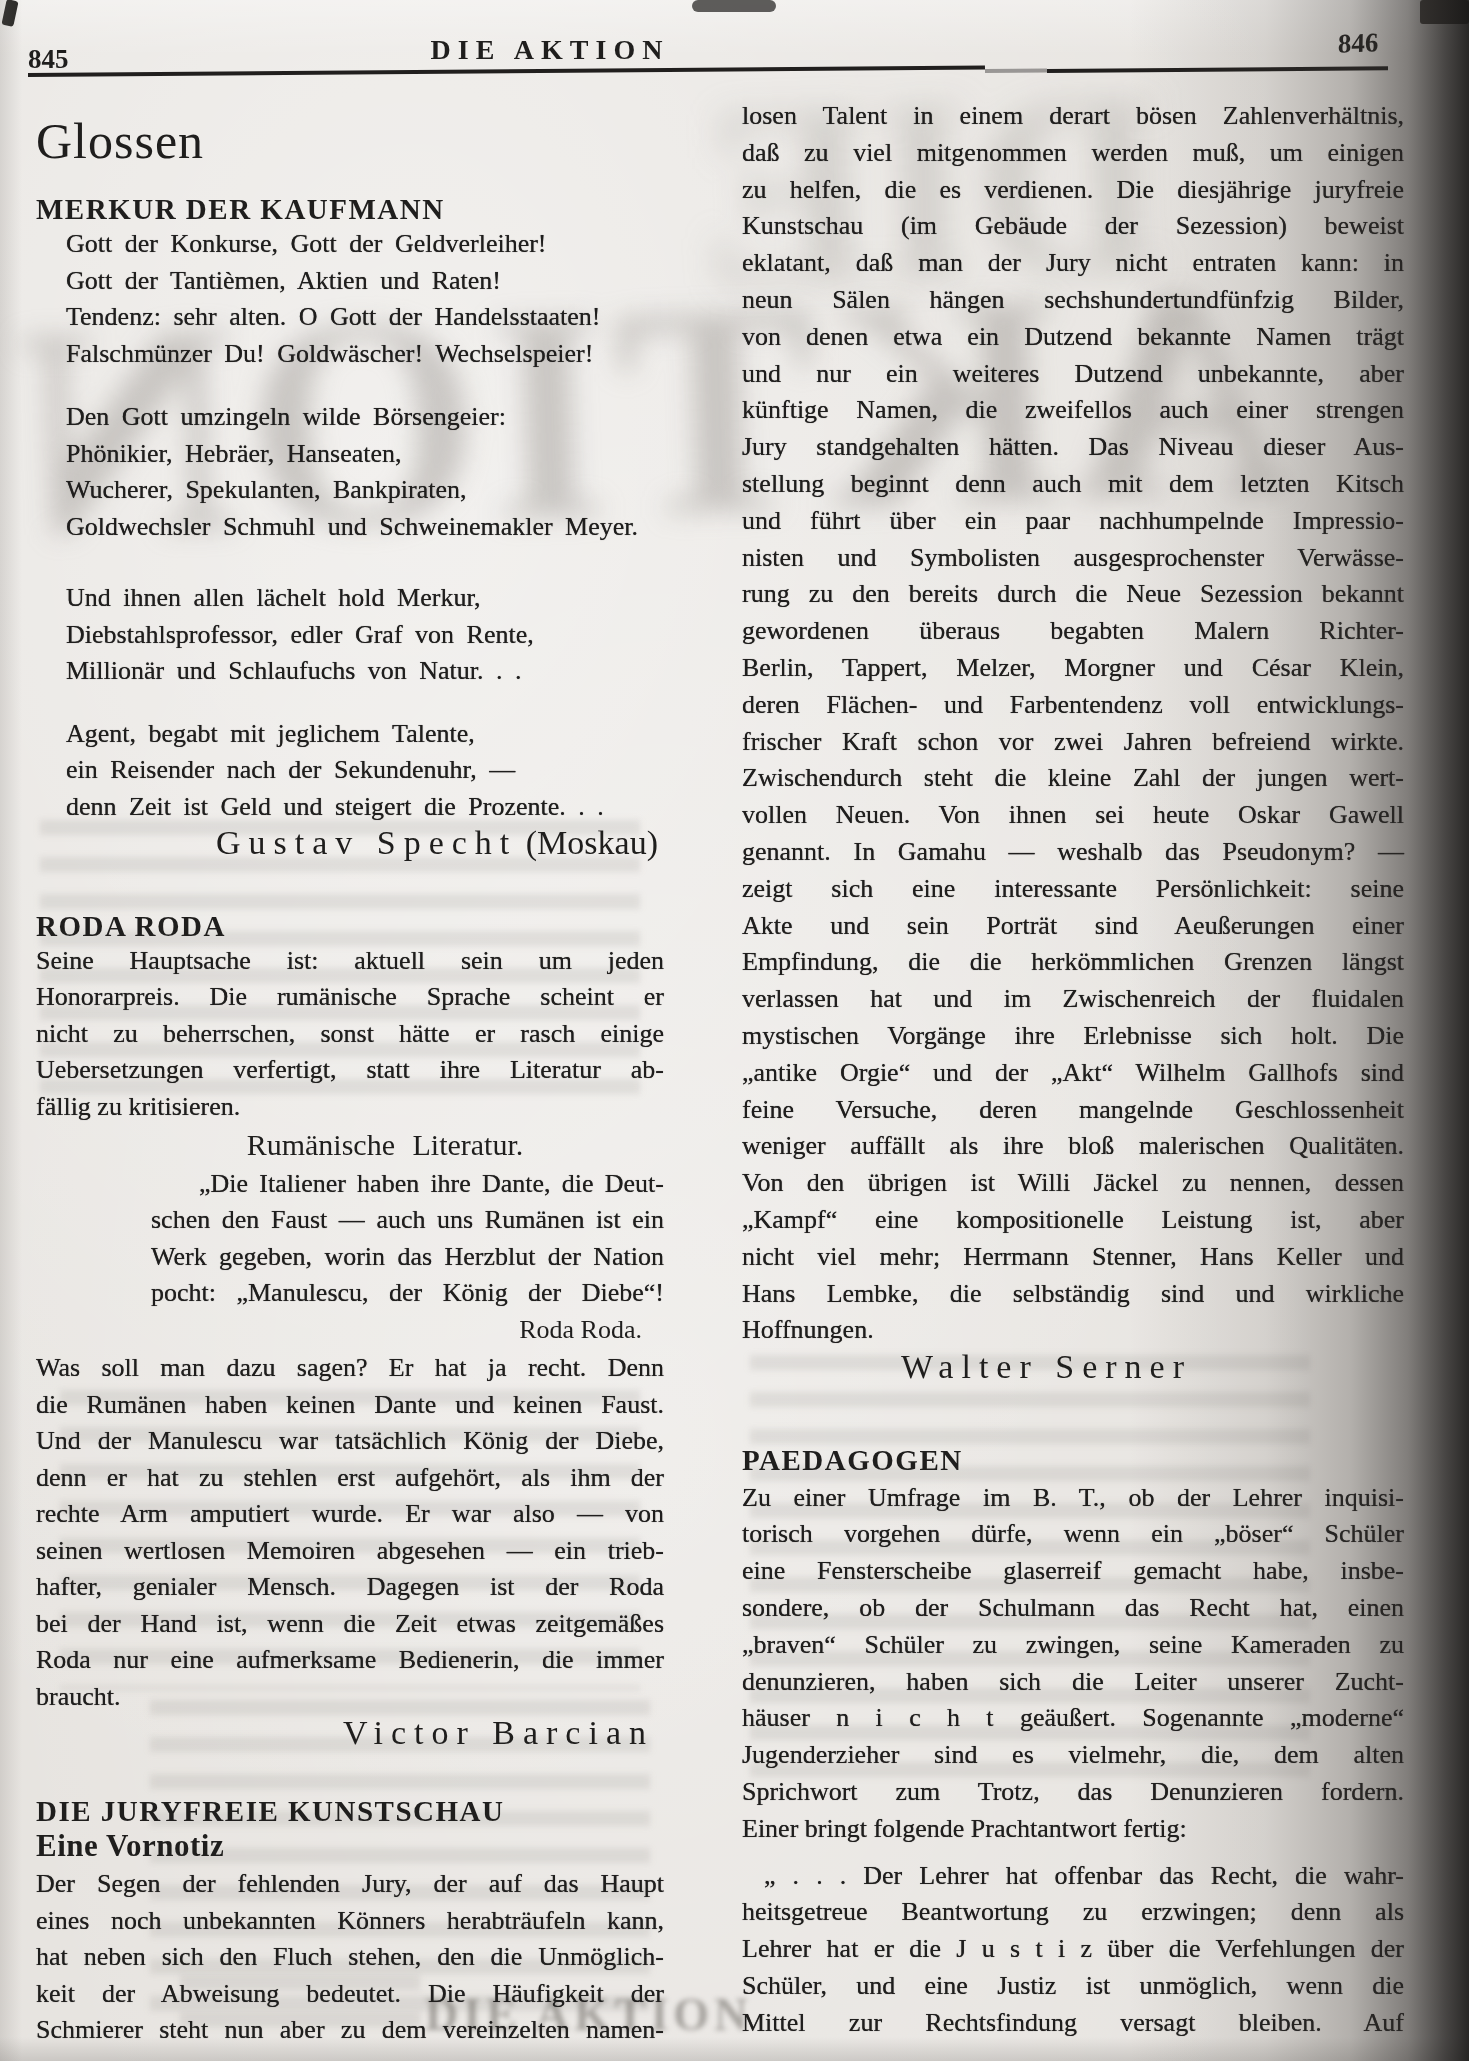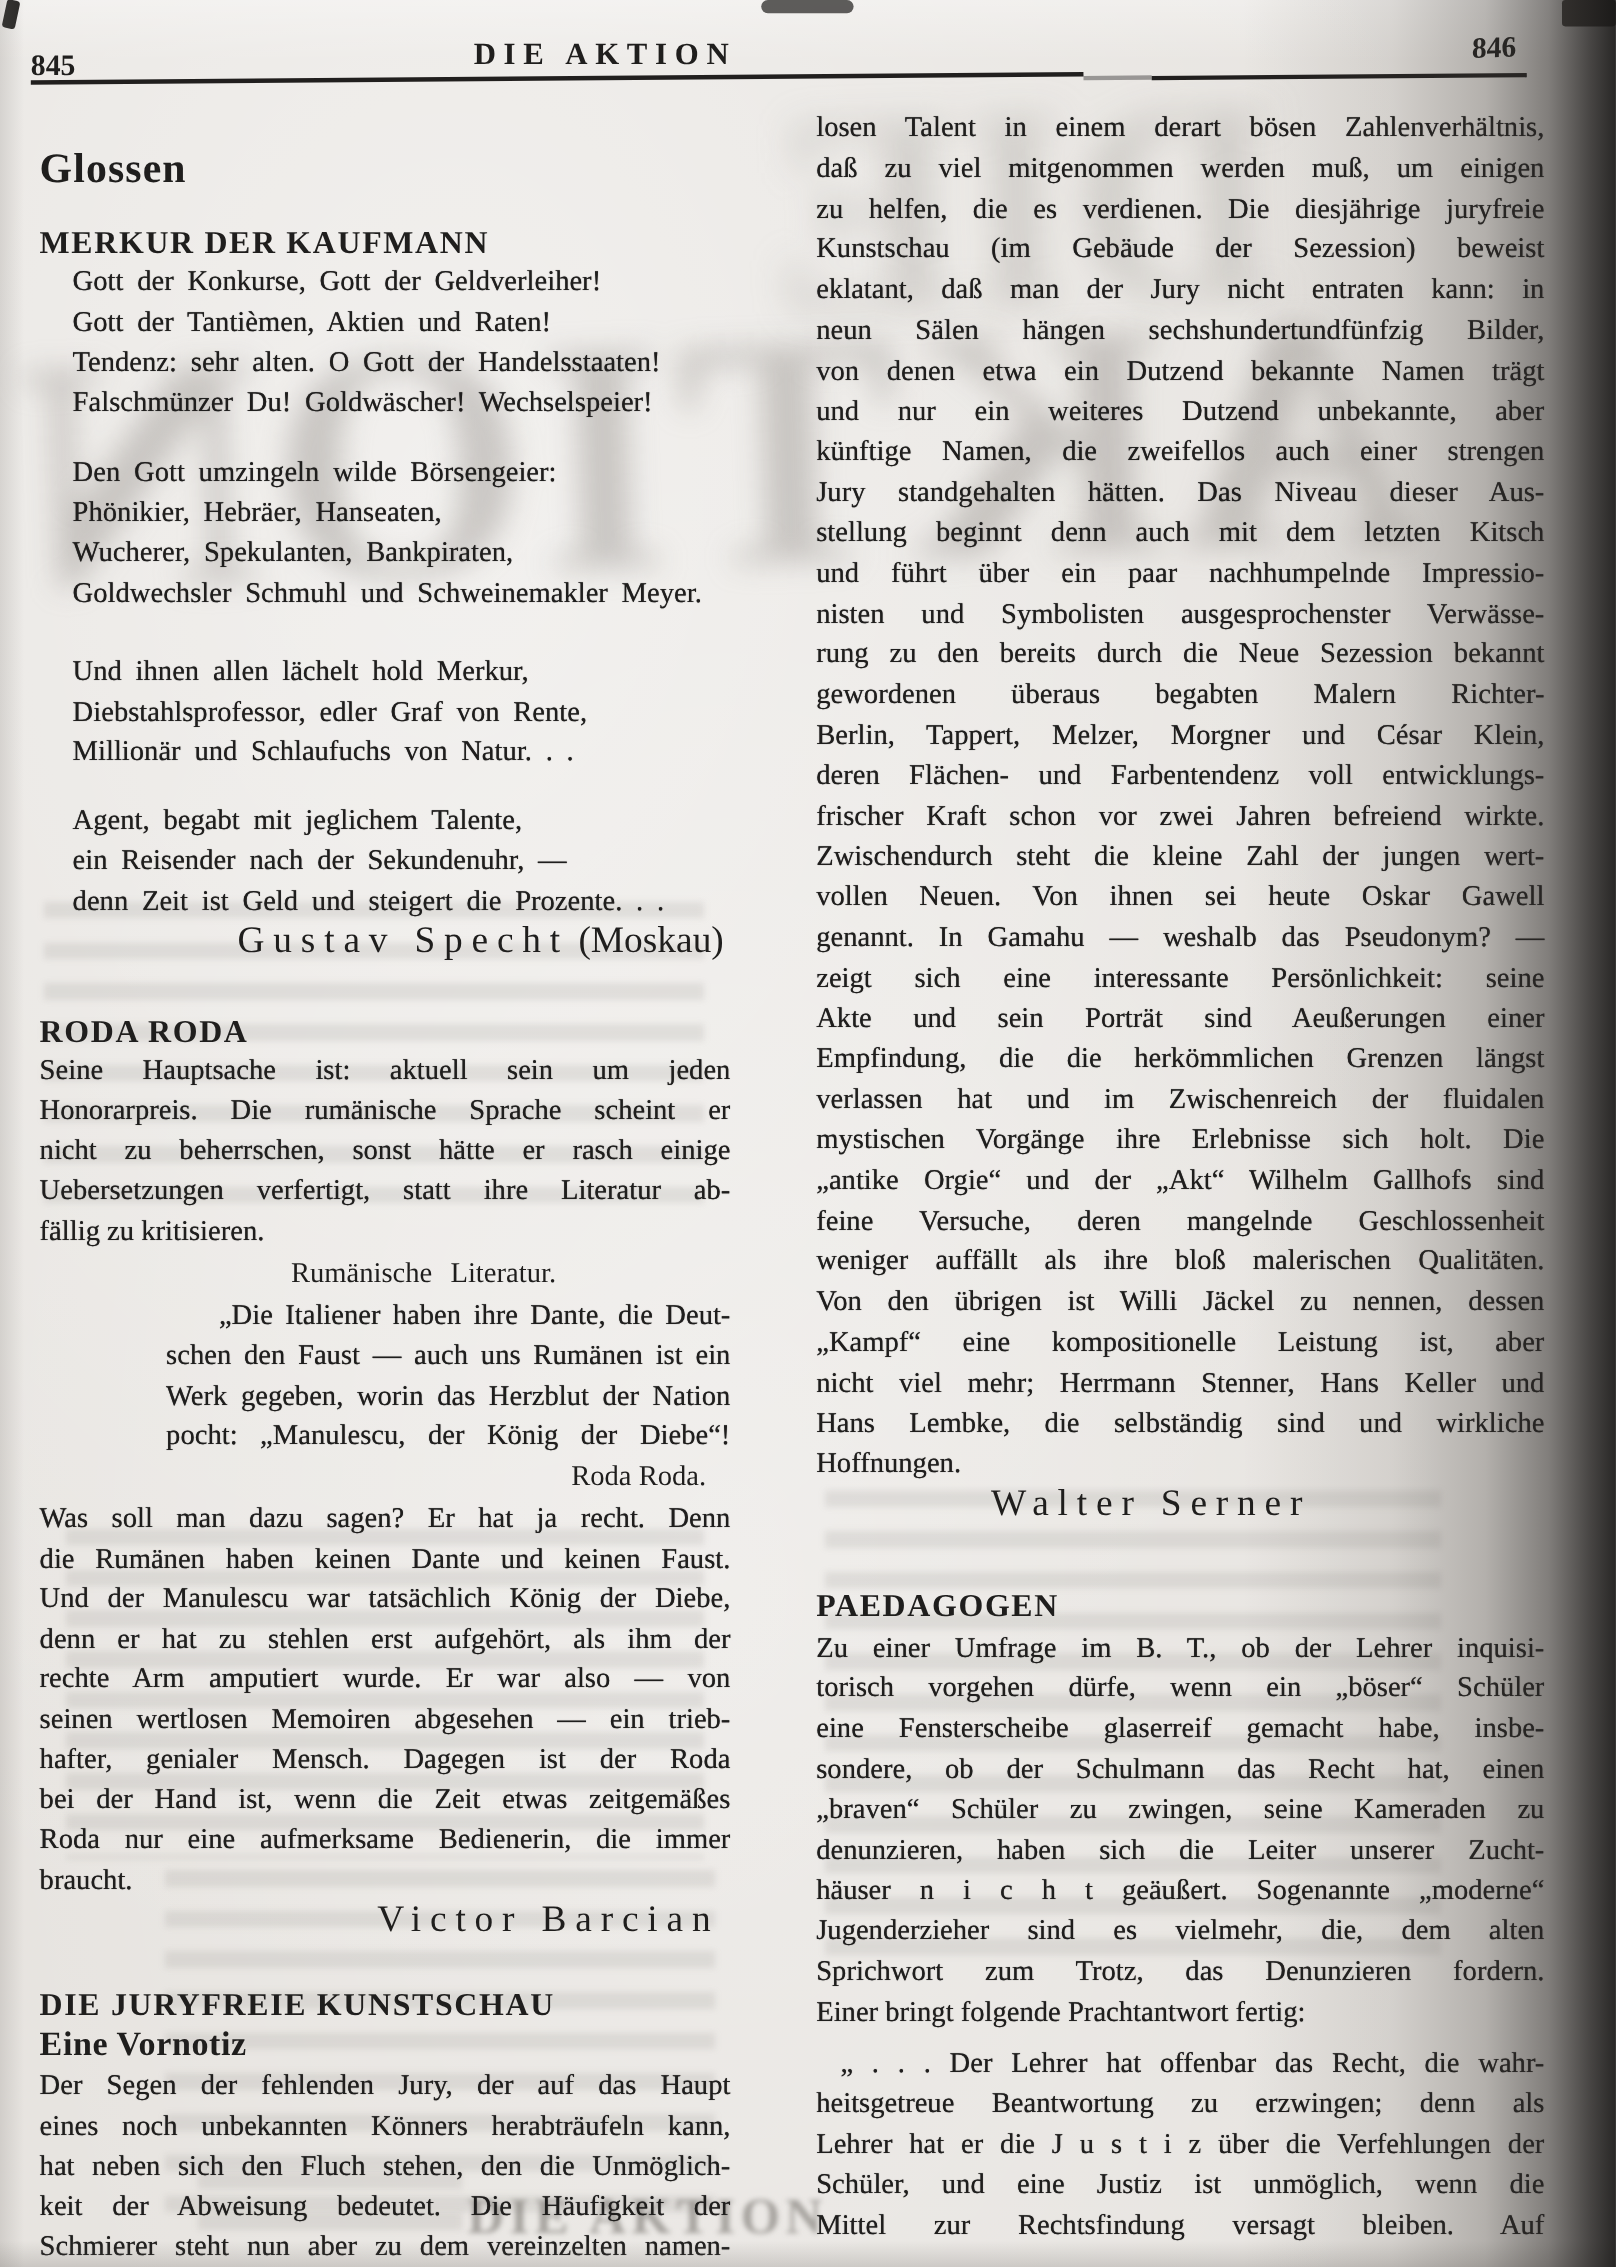--- a/index.html
+++ b/index.html
@@ -34,41 +34,41 @@
   .tl { font-size:26px; line-height:36.5px; text-shadow:0 0 .7px rgba(25,24,23,.85); }
   #colR .tl { line-height:36.8px; }
 
   .prose .tl { text-align:justify; text-align-last:justify; }
   .prose .tl:last-child { text-align-last:left; }
   .prose.cont .tl:last-child { text-align-last:justify; }
 
   .poem { margin-left:30px; }
   .poem .tl { word-spacing:6px; }
 
-  .glossen { margin:16px 0 26px 0; font-size:38px; line-height:50px; font-weight:bold; letter-spacing:1px; }
+  .glossen { margin:4px 0 26px 0; font-size:50px; line-height:50px; font-weight:normal; letter-spacing:1px; }
   .shead   { margin:0; font-size:29px; line-height:34px; font-weight:bold; letter-spacing:1.5px; }
   .subhead { font-size:31px; line-height:36.5px; font-weight:bold; letter-spacing:.5px; }
 
   .gap-a { margin-top:27px; }   
   .gap-b { margin-top:35px; }
   .gap-c { margin-top:26px; }
   .gap-roda  { margin-top:47px; }
   .gap-kunst { margin-top:42px; }
   .gap-paed  { margin-top:57px; }
   .gap-s { margin-top:2px; }
   .gap-p { margin-top:3px; }
   .gap-q { margin-top:10px; }
 
   .attrib { text-align:right; font-size:34px; line-height:36.5px; }
   .attrib .ls { letter-spacing:8px; }
   .attrib.gs { padding-right:6px; }
   .attrib.vb { padding-right:10px; }
   .attrib.ws { padding-right:212px; }
 
-  .qtitle { text-align:center; padding-left:70px; font-size:26px; line-height:36.5px; word-spacing:10px; }
+  .qtitle { text-align:center; padding-left:70px; font-size:30px; line-height:36.5px; word-spacing:10px; }
   .quote  { margin-left:115px; }
   .quote .tl:first-child { text-indent:48px; }
   .sig-right { text-align:right; padding-right:22px; font-size:26px; line-height:36.5px; }
   .quote2 .tl:first-child { padding-left:22px; }
 
   
   .ghost-big {
     position:absolute; font-weight:bold; color:rgba(148,144,138,.42);
     filter:blur(13px); transform:scaleX(-1) rotate(2deg); white-space:nowrap;
     pointer-events:none; user-select:none;

